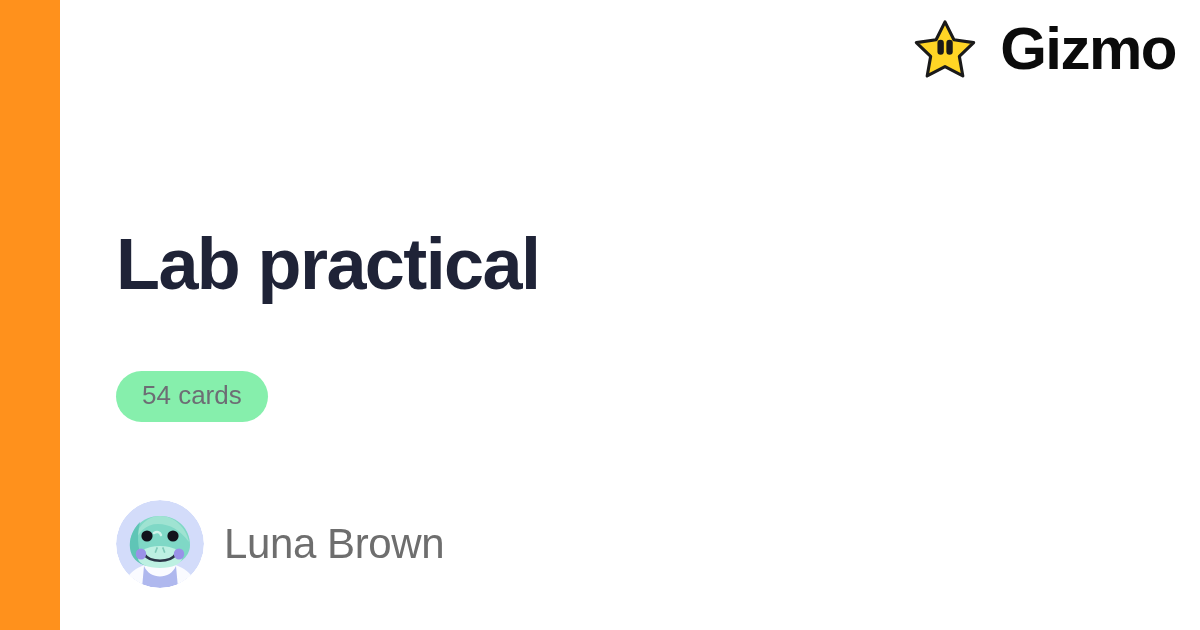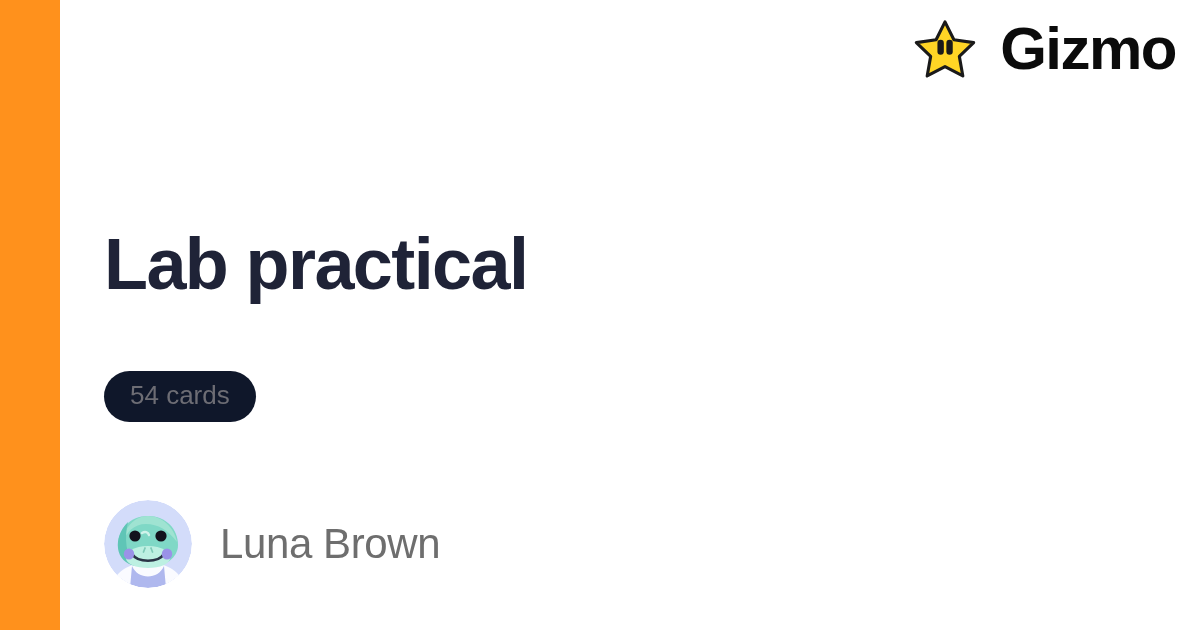--- a/index.html
+++ b/index.html
@@ -44,21 +44,21 @@
     font-size:60px;
     font-weight:bold;
     color:#0B0B0B;
     letter-spacing:-1.5px;
     line-height:1;
   }
 
   
   .content{
     position:absolute;
-    left:104px;
+    left:116px;
     top:0;
     width:1000px;
     height:504px;
   }
 
   .page-title{
     position:absolute;
     top:228px;
     left:0;
     font-size:72px;
@@ -72,21 +72,21 @@
   
   .pill-row{
     position:absolute;
     top:371px;
     left:0;
     display:flex;
     align-items:center;
     gap:14px;
   }
   .pill{
-    background:#0f172a;
+    background:#86efac;
     color:#6D6D74;
     font-size:26px;
     line-height:1;
     padding:11px 26px 14px 26px;
     border-radius:999px;
     white-space:nowrap;
   }
 
   
   .author-row{
@@ -105,21 +105,20 @@
     flex:0 0 auto;
     display:block;
   }
   .author-name{
     font-size:42px;
     color:#6E6E6E;
     font-weight:normal;
     letter-spacing:-0.4px;
     line-height:1;
     white-space:nowrap;
-    margin-left:8px;
   }
 </style>
 </head>
 <body>
 
 <div class="accent-stripe"></div>
 
 <div class="brand">
   <span class="brand-star">
     <svg class="brand-star" viewBox="0 0 64 64" xmlns="http://www.w3.org/2000/svg">

